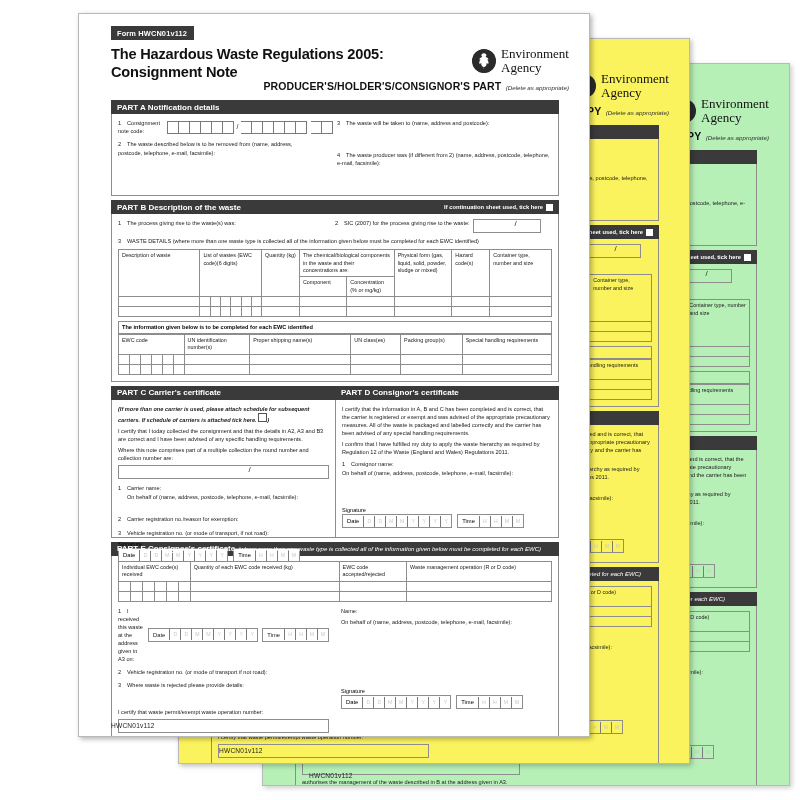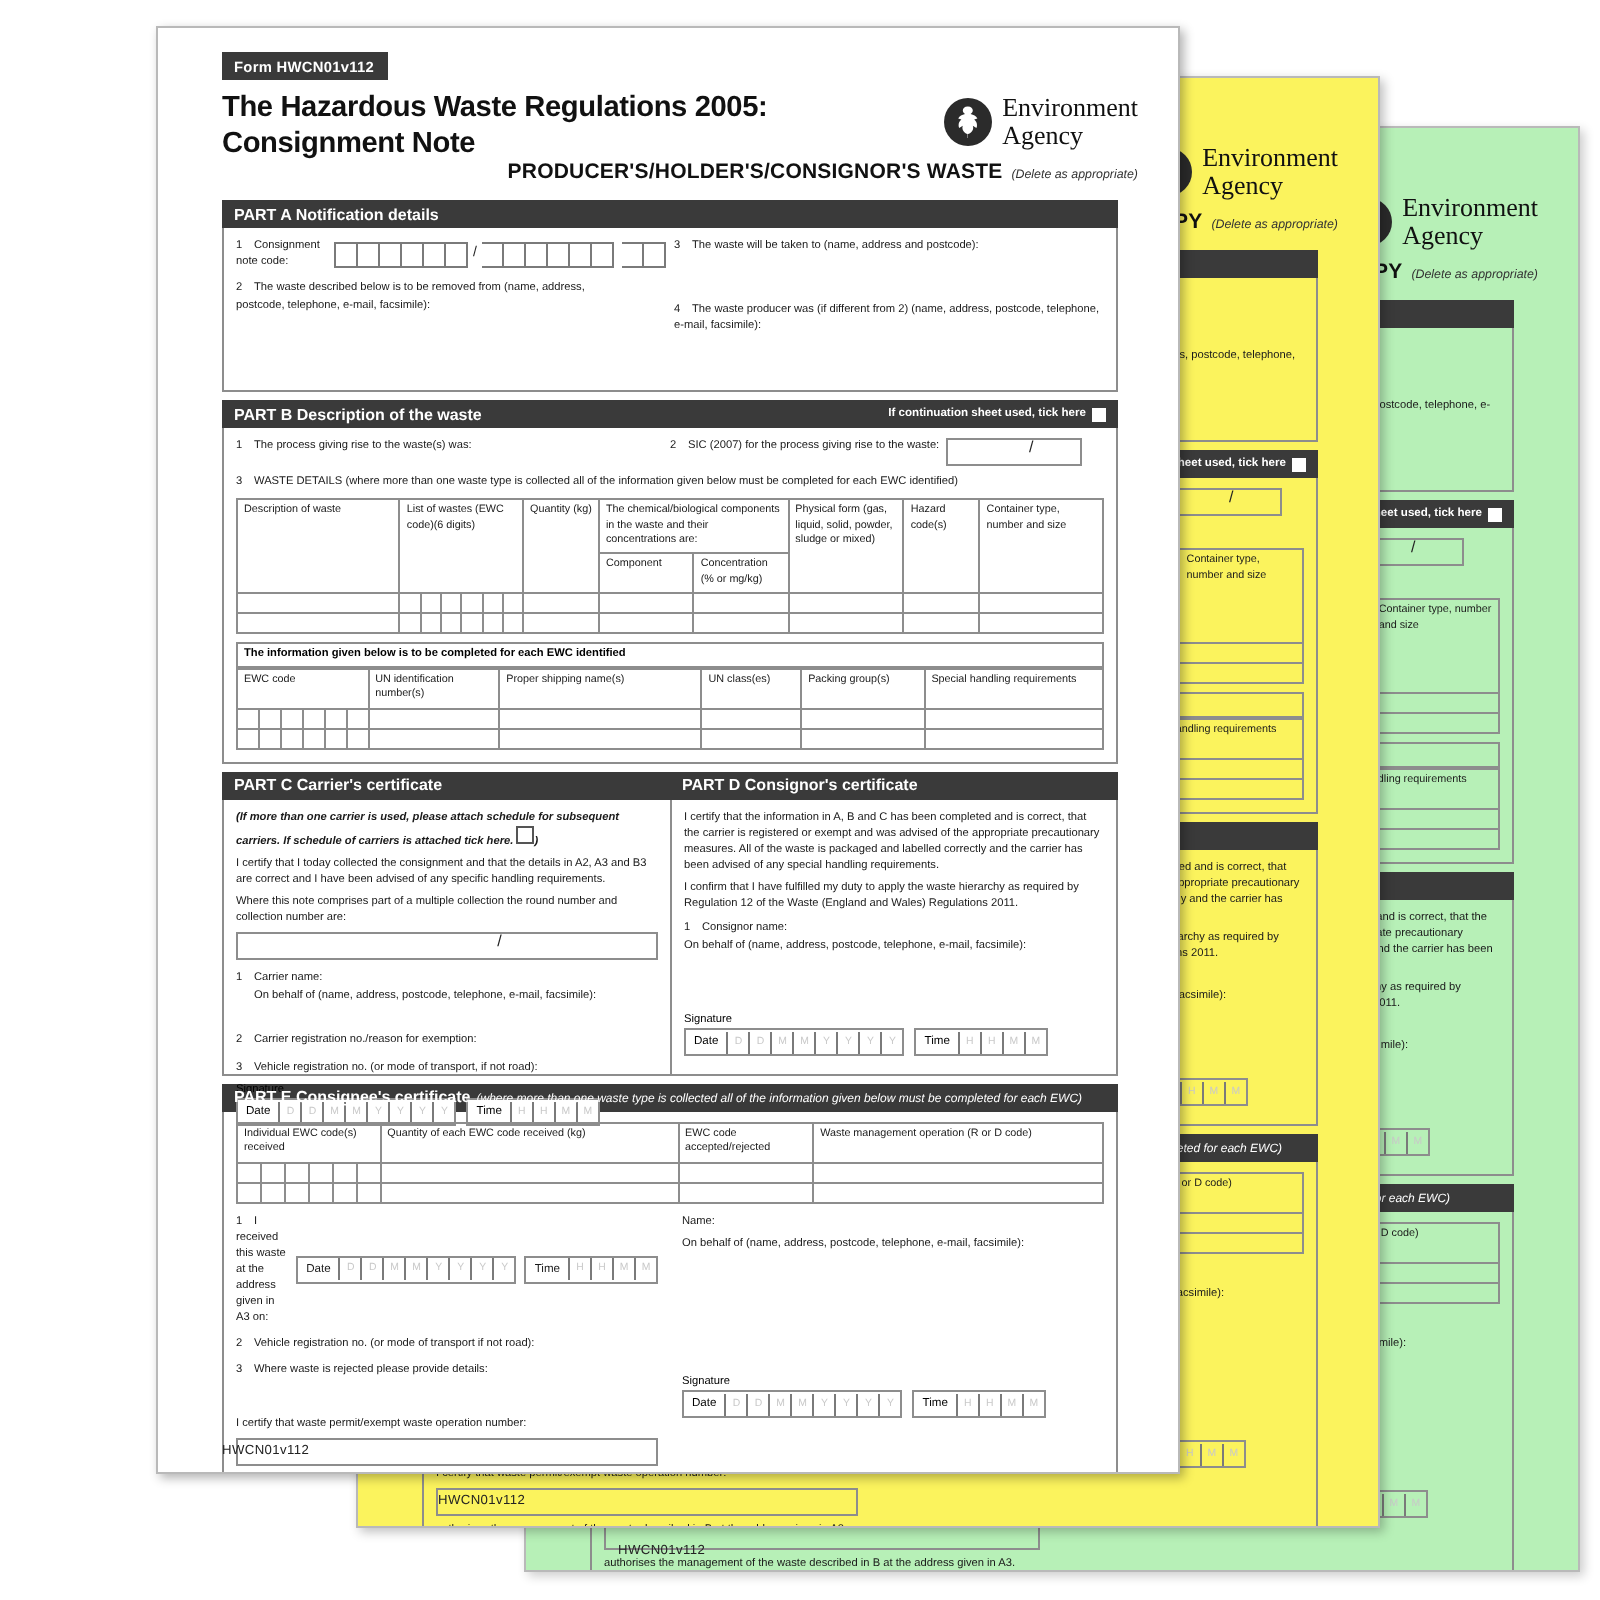--- a/index.html
+++ b/index.html
@@ -836,21 +836,21 @@
               <circle cx="12" cy="12" r="11.5" fill="#2b2b2b"></circle>
               <path d="M12 4.2c1.5 0 2.4 1 2.4 2.1 0 .8-.5 1.4-1.1 1.7 1.5.3 2.7 1.1 3.4 2.2l-1.6.6c.9.7 1.4 1.7 1.4 2.8 0 .5-.1 1-.3 1.4l-1.8-1.1c.1.3.2.6.2 1 0 1.5-1.2 2.8-2.6 3.1V20h-.2v-2c-1.4-.3-2.6-1.6-2.6-3.1 0-.4.1-.7.2-1l-1.8 1.1c-.2-.4-.3-.9-.3-1.4 0-1.1.5-2.1 1.4-2.8l-1.6-.6c.7-1.1 1.9-1.9 3.4-2.2-.6-.3-1.1-.9-1.1-1.7 0-1.1.9-2.1 2.4-2.1z" fill="#ffffff"></path>
             </svg>
         </span>
         <span class="logo-text">
           <span>Environment</span><br>
           <span>Agency</span>
         </span>
       </div>
       <div class="copyline">
-        <span class="big">PRODUCER'S/HOLDER'S/CONSIGNOR'S WASTE</span>
+        <span class="big">PRODUCER'S/HOLDER'S/CONSIGNOR'S PART</span>
         <span class="small">(Delete as appropriate)</span>
       </div>
 
       <div class="body">
 
         <div class="bar">
           <span>PART A  Notification details</span>
           </div>
         <div class="panel" style="height:70px">
           <div class="row2">

